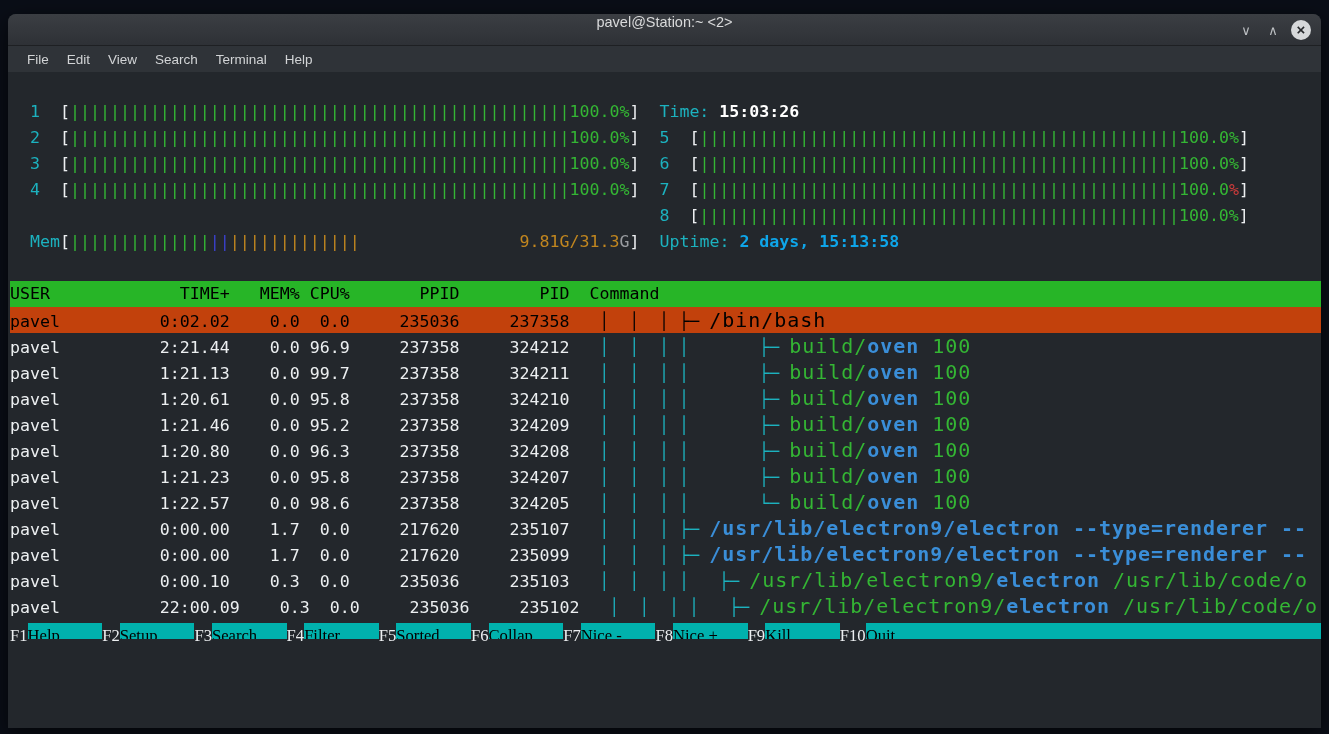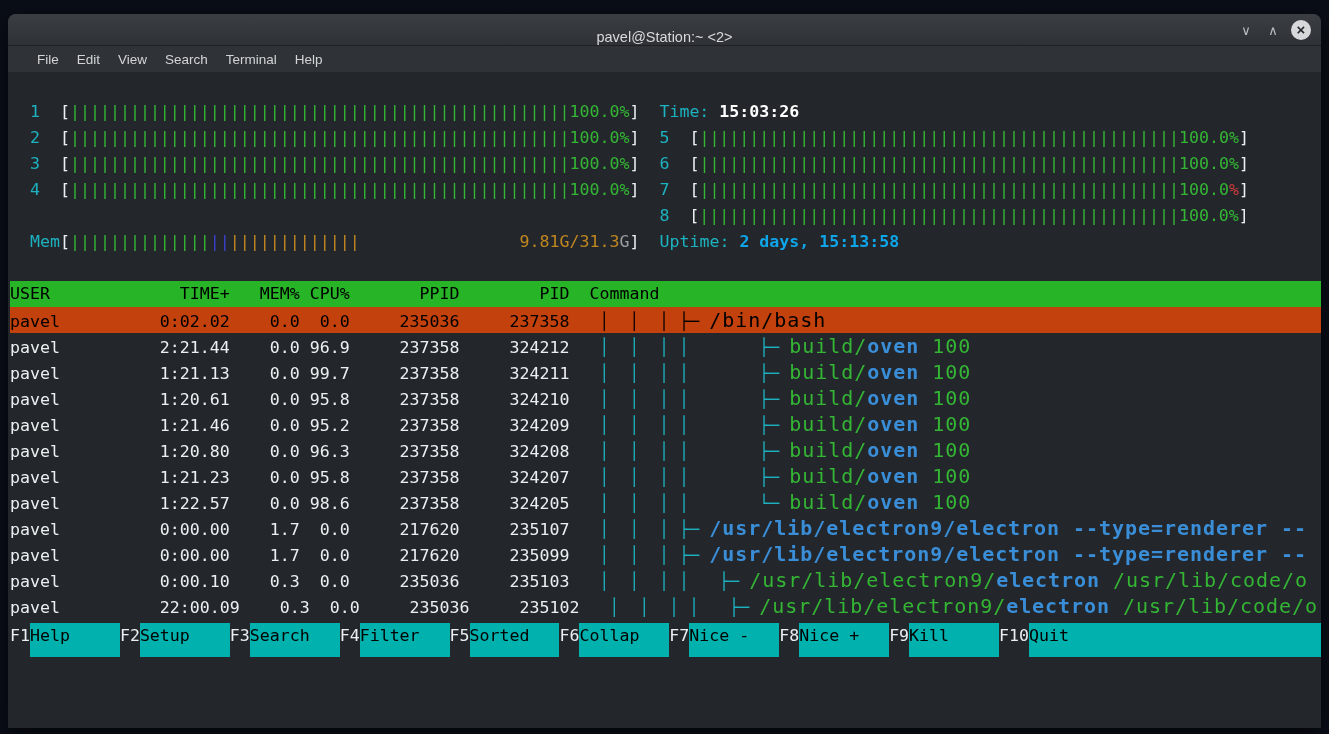--- a/index.html
+++ b/index.html
@@ -8,31 +8,31 @@
 
   .window {
     position:absolute; left:8px; top:14px; width:1313px; height:714px;
     border-radius:8px 8px 0 0; overflow:hidden;
     box-shadow:0 6px 22px rgba(0,0,0,.65);
     background:#23272c;
   }
   .titlebar {
     height:32px; background:linear-gradient(#3b3e43,#2e3136);
     border-bottom:1px solid #1e2023;
-    display:flex; align-items:flex-end; justify-content:center; position:relative;
+    display:flex; align-items:flex-start; justify-content:center; position:relative;
   }
   .title { color:#d9dadb; font-size:14.5px; }
   .tb-buttons { position:absolute; right:10px; top:0; height:32px; display:flex; align-items:center; gap:9px; }
   .tb-chev { color:#bcbfc2; font-size:13px; width:18px; text-align:center; cursor:default; }
   .tb-close {
     width:20px; height:20px; border-radius:50%; background:#d6d8da; color:#26282b;
     font-size:15px; font-weight:bold; line-height:19px; text-align:center;
   }
   .menubar {
-    height:26px; background:#2f3338; display:flex; align-items:center; padding-left:20px;
+    height:26px; background:#2f3338; display:flex; align-items:center; padding-left:10px;
   }
   .menu-item { color:#d2d4d6; font-size:13.5px; padding:3px 9px; }
 
   .terminal {
     position:absolute; left:0; top:59px; width:1313px; height:655px;
     background:#23272c; padding-left:2px; overflow:hidden;
     font-family:"DejaVu Sans Mono", monospace; font-size:16.6px;
   }
   pre.line { white-space:pre; height:26px; line-height:26px; font-family:inherit; }
   .row { height:26px; }
@@ -50,21 +50,21 @@
   .r  { color:#cc3b3b; }            
   .gy { color:#9a9da1; }            
   .bw { color:#ffffff; font-weight:bold; }
   .bc2{ color:#0ea5e9; font-weight:bold; }  
   .bb { color:#3a8ed8; font-weight:bold; }  
   .bcy{ color:#46cede; font-weight:bold; }  
 
   
   .cmdtxt { font-size:20px; letter-spacing:0.95px; }
 
-  .fnbar { display:flex; height:34px; margin-top:4px; }
+  .fnbar { display:flex; height:16px; margin-top:4px;font-family:Liberation Serif, serif; }
   .fk-key { color:#eceff1; line-height:26px; white-space:pre; }
   .fk-label {
     background:#00b1ad; color:#000; line-height:26px; white-space:pre;
     width:9ch; overflow:hidden;
   }
   .fk:last-child .fk-label { flex:1; }
   .fk { display:flex; }
   .fk:last-child { flex:1; }
 </style>
 </head>

